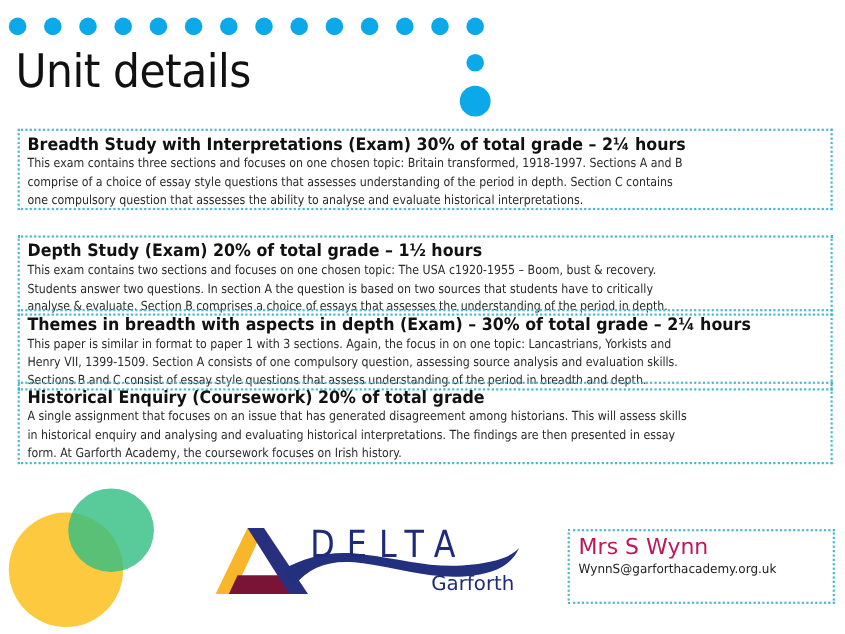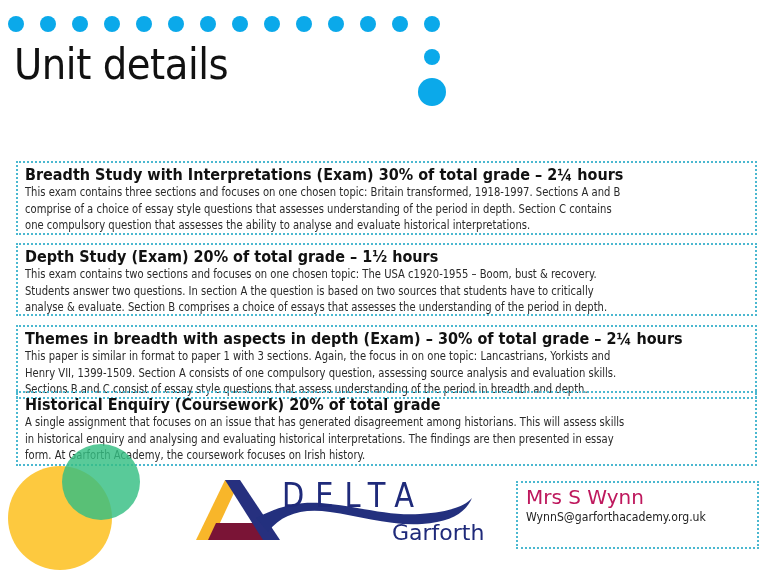--- a/index.html
+++ b/index.html
@@ -34,21 +34,20 @@
       transform: scaleX(0.92);
       transform-origin: left top;
     }
     .unit-box {
       position: absolute;
       left: 16px;
       width: 741px;
       border: 2px dotted #4BB8D0;
       box-sizing: border-box;
       padding: 3px 0 0 7px;
-      margin-top: 44px;
     }
     .unit-heading {
       font-family: "DejaVu Sans", sans-serif;
       font-weight: bold;
       font-size: 15.5px;
       line-height: 18px;
       white-space: nowrap;
       color: #111;
       transform: scaleX(0.93);
       transform-origin: left top;
@@ -96,21 +95,21 @@
       font-weight: normal;
       line-height: 1;
       transform: scaleX(0.85);
       transform-origin: left top;
     }
     .logo-sub {
       position: absolute;
       left: 202px;
       top: 52px;
       font-family: "DejaVu Sans", sans-serif;
-      font-size: 22px;
+      font-size: 18px;
       color: #1F2A7A;
       line-height: 1;
     }
 
     .contact-box {
       position: absolute;
       left: 516px;
       top: 481px;
       width: 243px;
       height: 68px;
@@ -166,21 +165,21 @@
 
 <div class="unit-box" style="top:117px;height:74px;">
   <div class="unit-heading">Breadth Study with Interpretations (Exam) 30% of total grade – 2¼ hours</div>
   <div class="unit-body">
     <span class="line">This exam contains three sections and focuses on one chosen topic: Britain transformed, 1918-1997. Sections A and B</span>
     <span class="line">comprise of a choice of essay style questions that assesses understanding of the period in depth. Section C contains</span>
     <span class="line">one compulsory question that assesses the ability to analyse and evaluate historical interpretations.</span>
   </div>
 </div>
 
-<div class="unit-box" style="top:199px;height:73px;">
+<div class="unit-box" style="top:214px;height:73px;">
   <div class="unit-heading">Depth Study (Exam) 20% of total grade – 1½ hours</div>
   <div class="unit-body">
     <span class="line">This exam contains two sections and focuses on one chosen topic: The USA c1920-1955 – Boom, bust &amp; recovery.</span>
     <span class="line">Students answer two questions. In section A the question is based on two sources that students have to critically</span>
     <span class="line">analyse &amp; evaluate. Section B comprises a choice of essays that assesses the understanding of the period in depth.</span>
   </div>
 </div>
 
 <div class="unit-box" style="top:281px;height:74px;">
   <div class="unit-heading">Themes in breadth with aspects in depth (Exam) – 30% of total grade – 2¼ hours</div>

